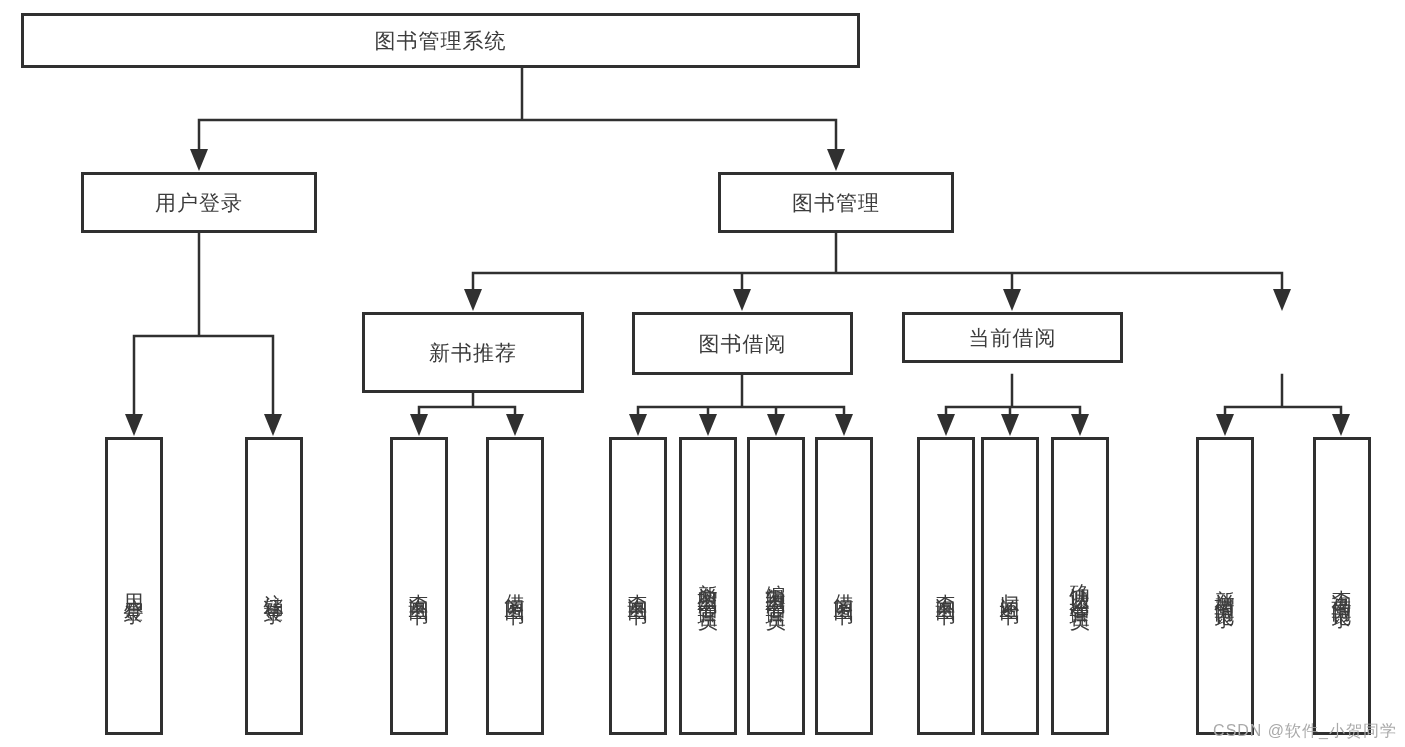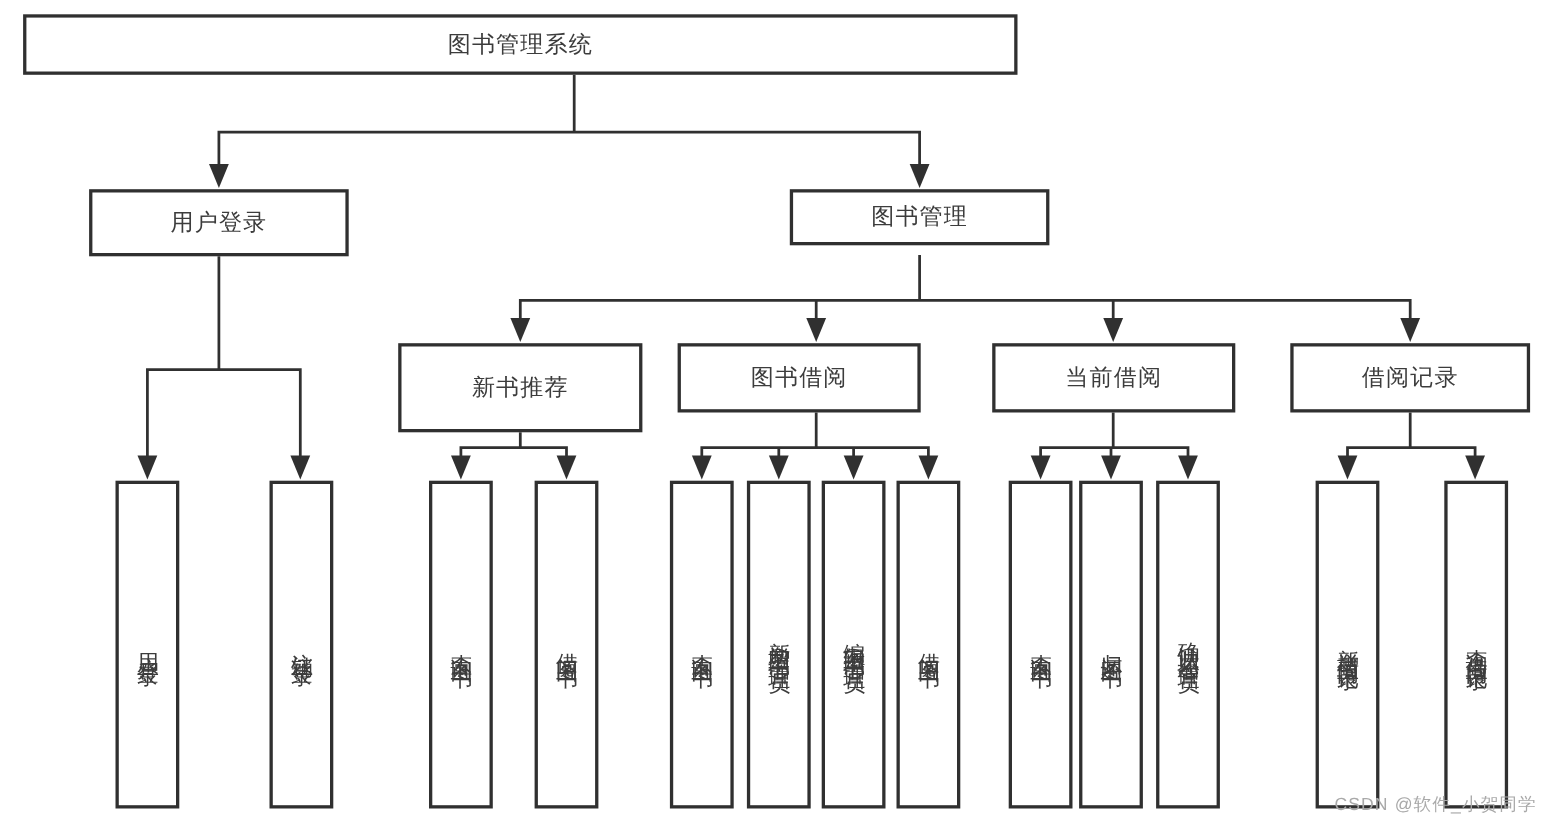--- a/index.html
+++ b/index.html
@@ -88,29 +88,28 @@
       <polygon points="767,414 785,414 776,436"></polygon>
       <polygon points="835,414 853,414 844,436"></polygon>
       <polygon points="937,414 955,414 946,436"></polygon>
       <polygon points="1001,414 1019,414 1010,436"></polygon>
       <polygon points="1071,414 1089,414 1080,436"></polygon>
       <polygon points="1216,414 1234,414 1225,436"></polygon>
       <polygon points="1332,414 1350,414 1341,436"></polygon>
     </g>
   </svg>
 
-  <div class="box" style="left:21px; top:13px; width:904px; height:55px;">图书管理系统</div>
+  <div class="box" style="left:21px; top:13px; width:839px; height:55px;">图书管理系统</div>
 
   <div class="box" style="left:81px; top:172px; width:236px; height:61px;">用户登录</div>
-  <div class="box" style="left:718px; top:172px; width:236px; height:51px;">图书管理</div>
+  <div class="box" style="left:718px; top:172px; width:236px; height:61px;">图书管理</div>
 
   <div class="box" style="left:362px; top:312px; width:222px; height:81px;">新书推荐</div>
-  <div class="box" style="left:616px; top:312px; width:221px; height:63px;">图书借阅</div>
-  <div class="box" style="left:902px; top:312px; width:221px; height:63px;">当前借阅</div>
-  <div class="box" style="left:1173px; top:312px; width:218px; height:63px;">借阅记录</div>
+  <div class="box" style="left:632px; top:312px; width:221px; height:63px;">图书借阅</div>
+  <div class="box" style="left:902px; top:312px; width:221px; height:51px;">当前借阅</div>
 
   <div class="vbox" style="left:105px; top:437px; width:58px; height:298px;">用户登录</div>
   <div class="vbox" style="left:245px; top:437px; width:58px; height:298px;">注销登录</div>
 
   <div class="vbox" style="left:390px; top:437px; width:58px; height:298px;">查询图书</div>
   <div class="vbox" style="left:486px; top:437px; width:58px; height:298px;">借阅图书</div>
 
   <div class="vbox" style="left:609px; top:437px; width:58px; height:298px;">查询图书</div>
   <div class="vbox" style="left:679px; top:437px; width:58px; height:298px;">新增图书（管理员）</div>
   <div class="vbox" style="left:747px; top:437px; width:58px; height:298px;">编辑图书（管理员）</div>

